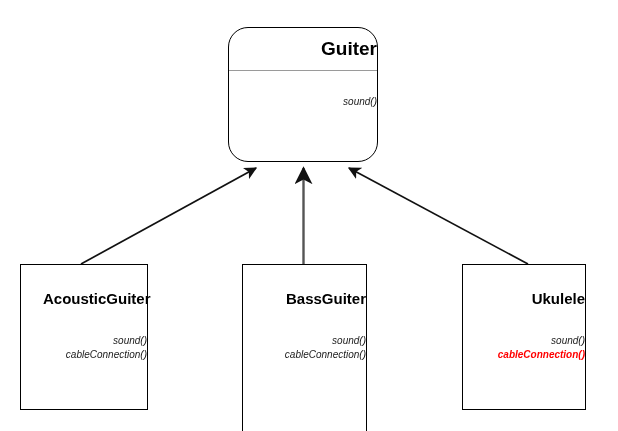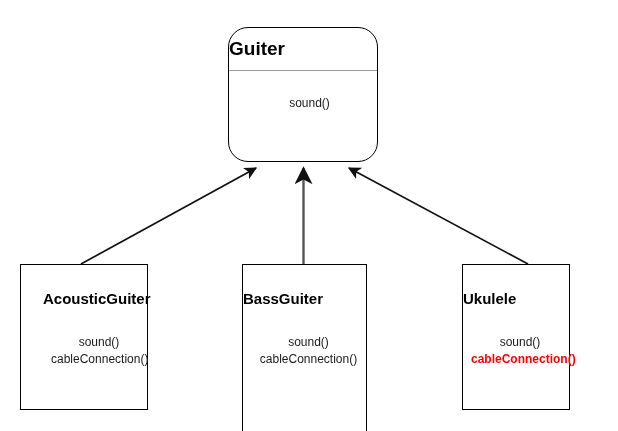--- a/index.html
+++ b/index.html
@@ -32,42 +32,43 @@
     border: 1.6px solid #000000;
     z-index: 2;
   }
   .uml-class.parent {
     border-radius: 20px;
   }
   .class-title {
     font-weight: bold;
     font-size: 17px;
     color: #000000;
-    text-align: left;
+    text-align: right;
     line-height: 1.1;
     white-space: nowrap;
   }
   .parent .class-title {
     padding-top: 11px;
     font-size: 19px;
   }
   .child .class-title {
     padding-top: 26px;
     font-size: 15px;
   }
   .title-divider {
     height: 0;
     border-top: 1.4px solid #9a9a9a;
     margin-top: 10px;
   }
   .members {
-    font-size: 12px;
+    font-style: italic;
+    font-size: 10px;
     color: #1a1a1a;
     line-height: 1.42;
-    text-align: center;
+    text-align: right;
     white-space: nowrap;
   }
   .parent .members {
     padding-left: 13px;
     padding-top: 24px;
   }
   .child .members {
     padding-left: 8px;
     padding-top: 26px;
   }
@@ -115,21 +116,21 @@
   </div>
 
   <div class="uml-class child" style="left:242px; top:264px; width:125px; height:176px;">
     <div class="class-title">BassGuiter</div>
     <div class="members">
       <span class="member-line">sound()</span>
       <span class="member-line">cableConnection()</span>
     </div>
   </div>
 
-  <div class="uml-class child" style="left:462px; top:264px; width:108px; height:146px;">
+  <div class="uml-class child" style="left:462px; top:264px; width:124px; height:146px;">
     <div class="class-title">Ukulele</div>
     <div class="members">
       <span class="member-line">sound()</span>
       <span class="member-line overridden">cableConnection()</span>
     </div>
   </div>
 
 </div>
 
 </body></html>

